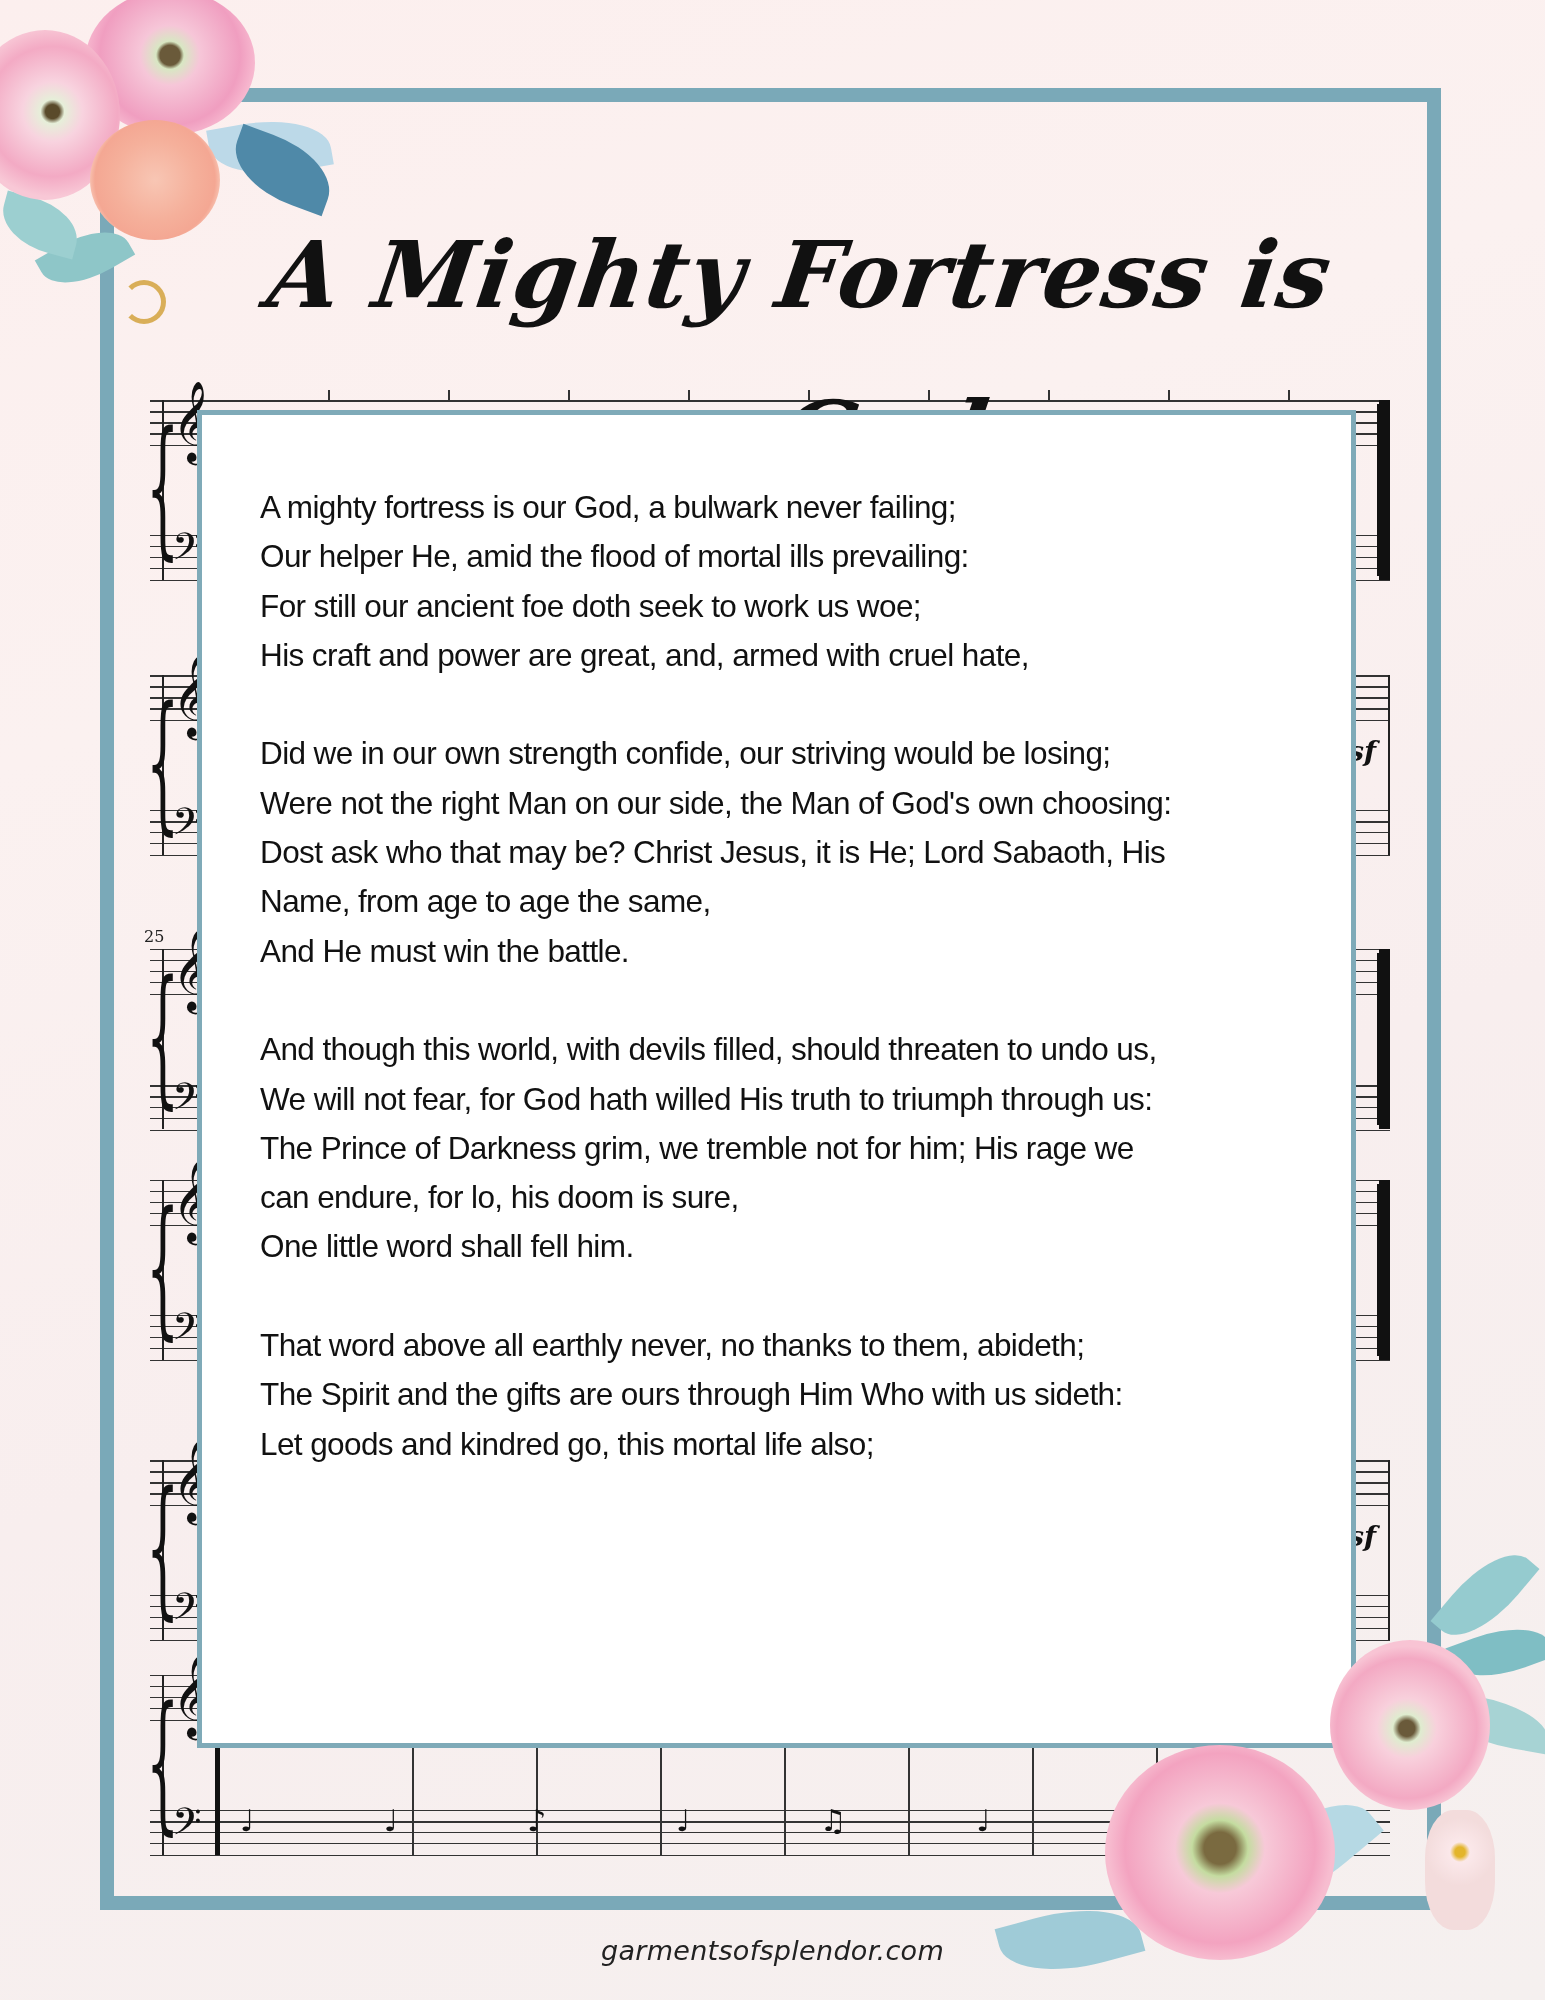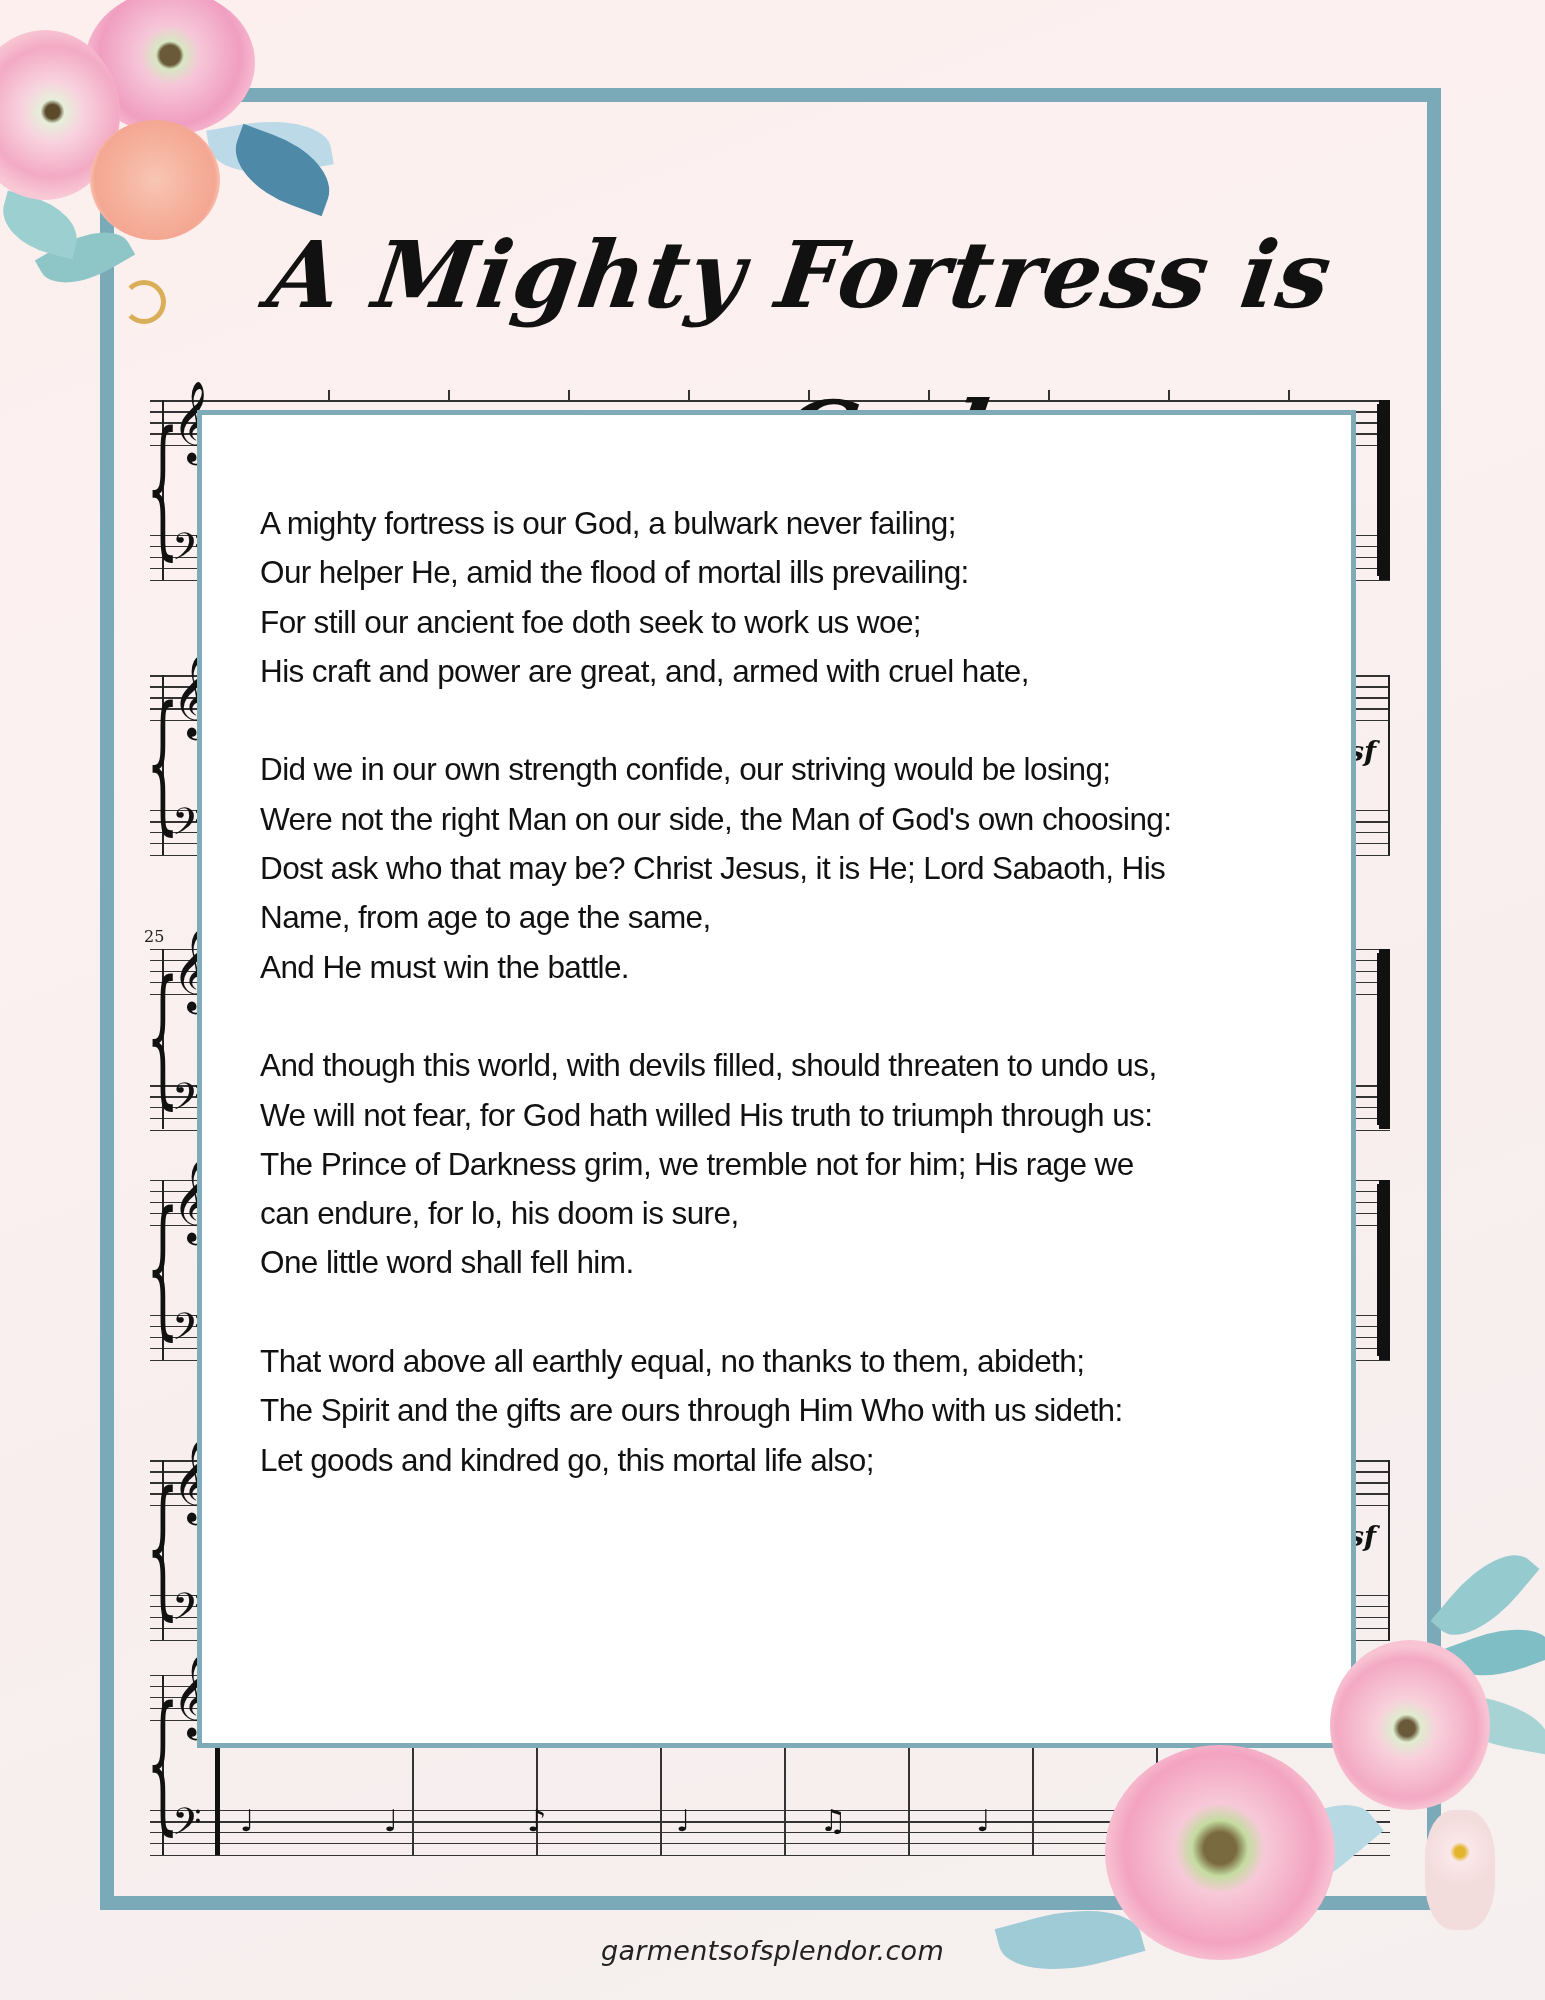--- a/index.html
+++ b/index.html
@@ -24,21 +24,21 @@
   .barline-start{position:absolute;left:12px;width:2px;background:#222;}
   .barline-end{position:absolute;right:0;width:8px;background:#111;border-left:3px solid transparent;box-shadow:-6px 0 0 -4px #111;}
   .meas-num{position:absolute;left:-6px;font-family:"DejaVu Serif",serif;font-size:16px;color:#222;}
   .bars{position:absolute;left:60px;right:0;height:44px;
     background:repeating-linear-gradient(to right,transparent 0,transparent 118px,#333 118px,#333 120px);}
   .notes{position:absolute;left:90px;right:20px;font-size:30px;letter-spacing:60px;color:#111;font-family:"DejaVu Sans",sans-serif;white-space:nowrap;overflow:hidden;}
   .dyn{position:absolute;right:14px;font-family:"DejaVu Serif",serif;font-style:italic;font-weight:bold;font-size:28px;color:#111;}
   
   .card{position:absolute;left:197px;top:410px;width:1149px;height:1328px;
     background:#fff;border:5px solid #7faab8;}
-  .lyrics{position:absolute;left:58px;top:84px;width:1090px;
+  .lyrics{position:absolute;left:58px;top:68px;width:1090px;
     font-family:"Liberation Sans",sans-serif;font-size:31.5px;line-height:49.3px;color:#111;letter-spacing:-0.6px;}
   .stanza{margin:0 0 49.3px 0;}
   .line{display:block;white-space:nowrap;}
   .footer{position:absolute;left:0;width:1545px;top:1935px;text-align:center;
     font-family:"DejaVu Sans",sans-serif;font-style:italic;font-size:27px;color:#222;letter-spacing:0.3px;}
   
   .flower{position:absolute;border-radius:50%;}
   .leaf{position:absolute;border-radius:0 70% 0 70%;}
 </style>
 </head>
@@ -133,21 +133,21 @@
       <span class="line">And He must win the battle.</span>
     </div>
     <div class="stanza">
       <span class="line">And though this world, with devils filled, should threaten to undo us,</span>
       <span class="line">We will not fear, for God hath willed His truth to triumph through us:</span>
       <span class="line">The Prince of Darkness grim, we tremble not for him; His rage we</span>
       <span class="line">can endure, for lo, his doom is sure,</span>
       <span class="line">One little word shall fell him.</span>
     </div>
     <div class="stanza">
-      <span class="line">That word above all earthly equal, no thanks to them, abideth;</span>
+      <span class="line">That word above all earthly never, no thanks to them, abideth;</span>
       <span class="line">The Spirit and the gifts are ours through Him Who with us sideth:</span>
       <span class="line">Let goods and kindred go, this mortal life also;</span>
     </div>
   </div>
 </div>
 
 <div>
   <div class="leaf" style="left:210px;top:120px;width:120px;height:55px;background:#bcd9e8;transform:rotate(-10deg);"></div>
   <div class="leaf" style="left:230px;top:140px;width:105px;height:60px;background:#4f89a8;transform:rotate(20deg);"></div>
   <div class="leaf" style="left:40px;top:235px;width:90px;height:45px;background:#8ec6c8;transform:rotate(-30deg);"></div>

